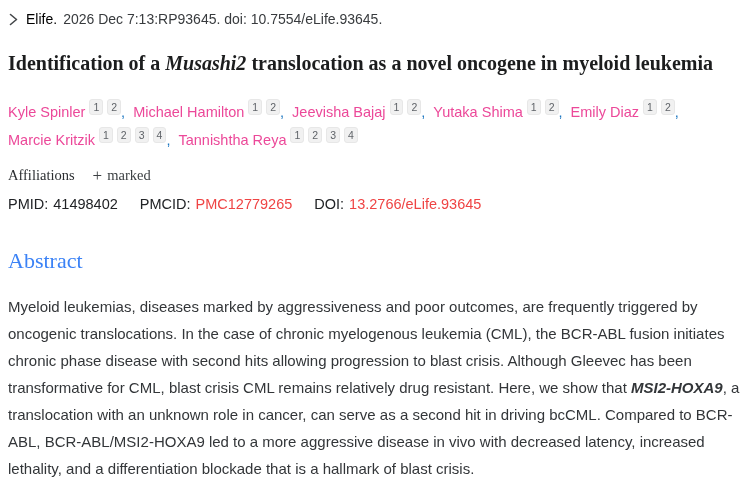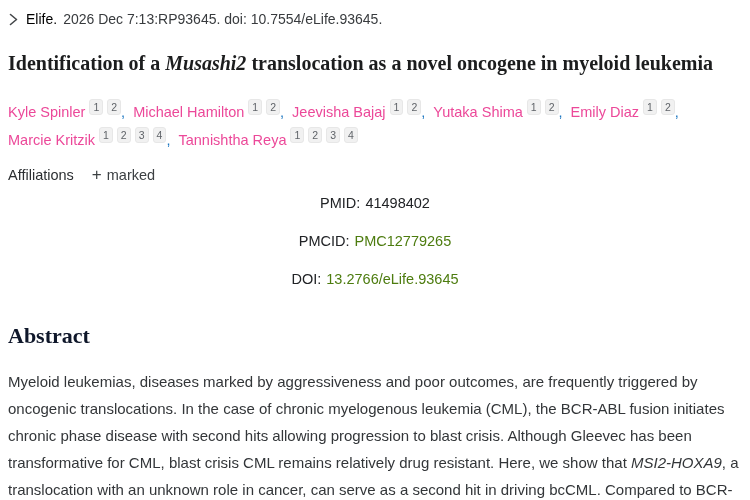--- a/index.html
+++ b/index.html
@@ -45,51 +45,51 @@
     padding: 0 3px; margin-left: 4px;
     position: relative; top: -6px;
     cursor: pointer;
   }
   .author-sep { color: #1b76c0; margin-right: 4px; }
 
   
   .affiliations {
     margin-top: 13px;
     display: flex; align-items: center; gap: 18px;
-    font-size: 14.5px; color: #2b2e31;
+    font-size: 14.5px; color: #2b2e31; font-family: Liberation Serif, serif;
   }
   .expand-btn {
     display: inline-flex; align-items: center; gap: 5px;
     color: #3c4043; cursor: pointer; background: none; border: none;
     font-size: 14.5px; font-family: inherit;
   }
   .plus-icon { font-size: 17px; line-height: 14px; color: #3c4043; font-weight: 400; }
 
   
   .identifiers {
     margin-top: 12px;
     display: flex; align-items: center; gap: 22px;
-    font-size: 14.5px; color: #212326; flex-direction: column;
+    font-size: 14.5px; color: #212326;
   }
   .id-group { display: flex; gap: 5px; }
-  .id-link { color: #4d7c0f; text-decoration: none; cursor: pointer; }
+  .id-link { color: #ef4444; text-decoration: none; cursor: pointer; }
 
   
   h2.abstract-heading {
     font-family: "Liberation Serif", "DejaVu Serif", serif;
-    font-size: 22px; font-weight: 700; color: #0f172a;
+    font-size: 22px; font-weight: 400; color: #3b82f6;
     margin-top: 36px;
   }
   .abstract-body {
     margin-top: 19px;
     font-size: 15px; line-height: 27px;
     color: #333639; max-width: 742px;
     text-align: left;
   }
-  .abstract-body i { font-style: italic; }
+  .abstract-body i { font-style: italic; font-weight: bold; }
 </style>
 </head>
 <body>
 
 <div class="page">
 
   <div class="citation">
     <span class="chevron">
       <svg width="11" height="13" viewBox="0 0 11 13" fill="none">
         <path d="M2.5 1.5 L8.5 6.5 L2.5 11.5" stroke="#44474a" stroke-width="1.6" fill="none" stroke-linecap="round" stroke-linejoin="round"></path>

